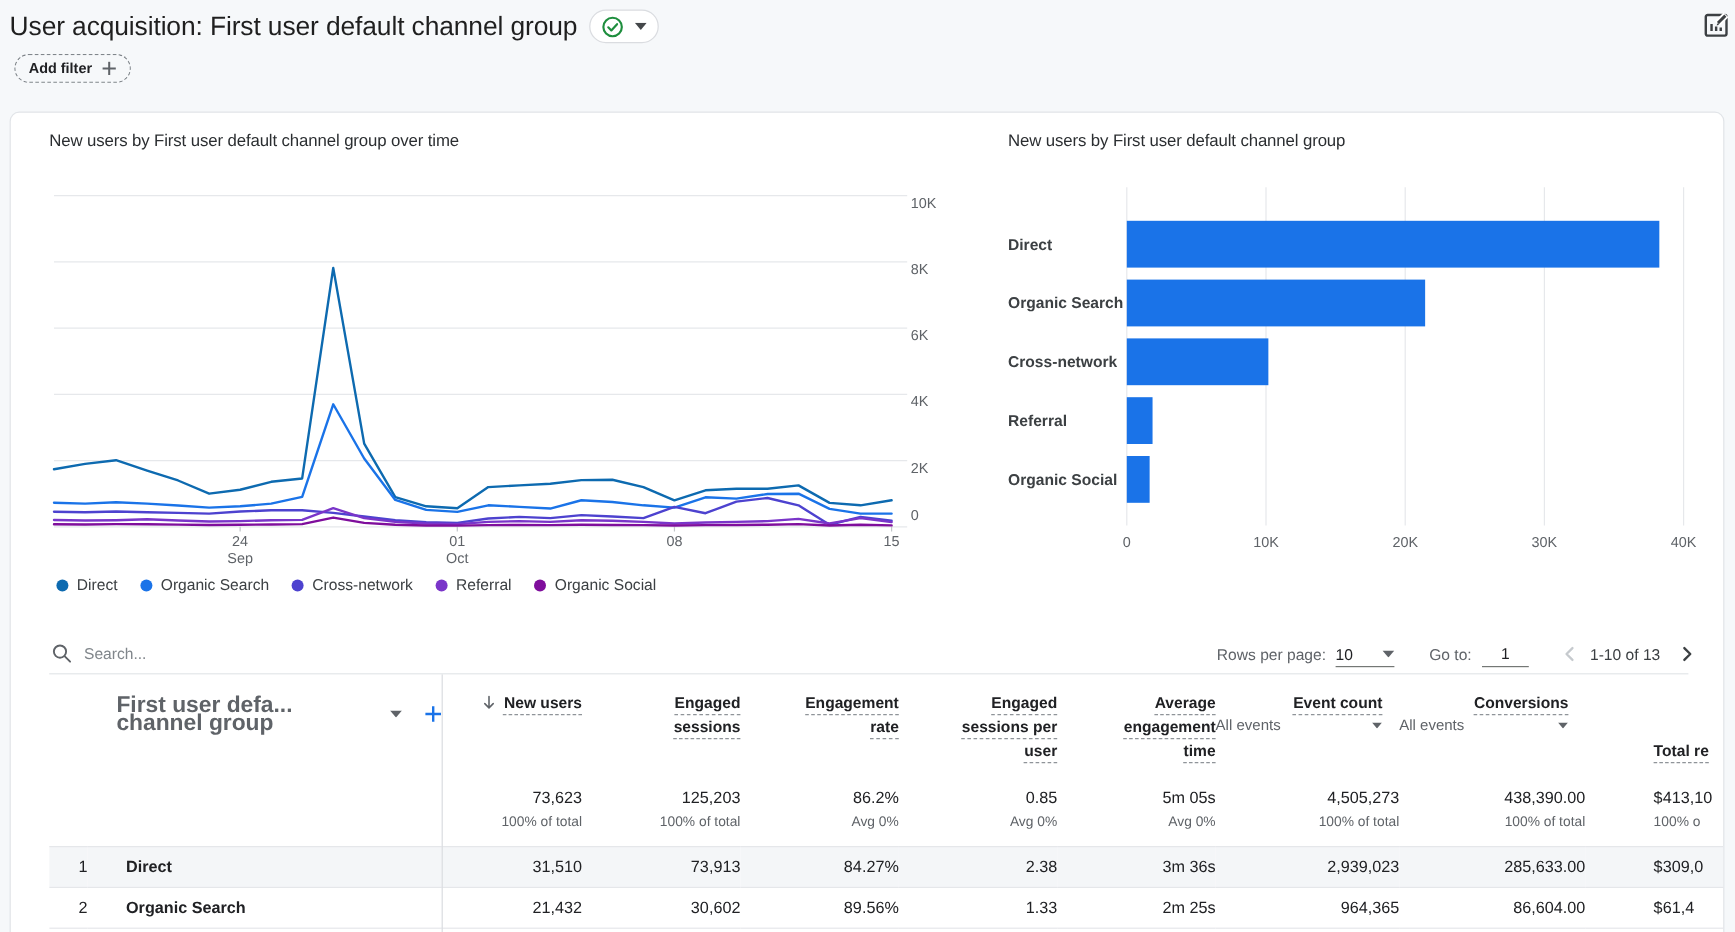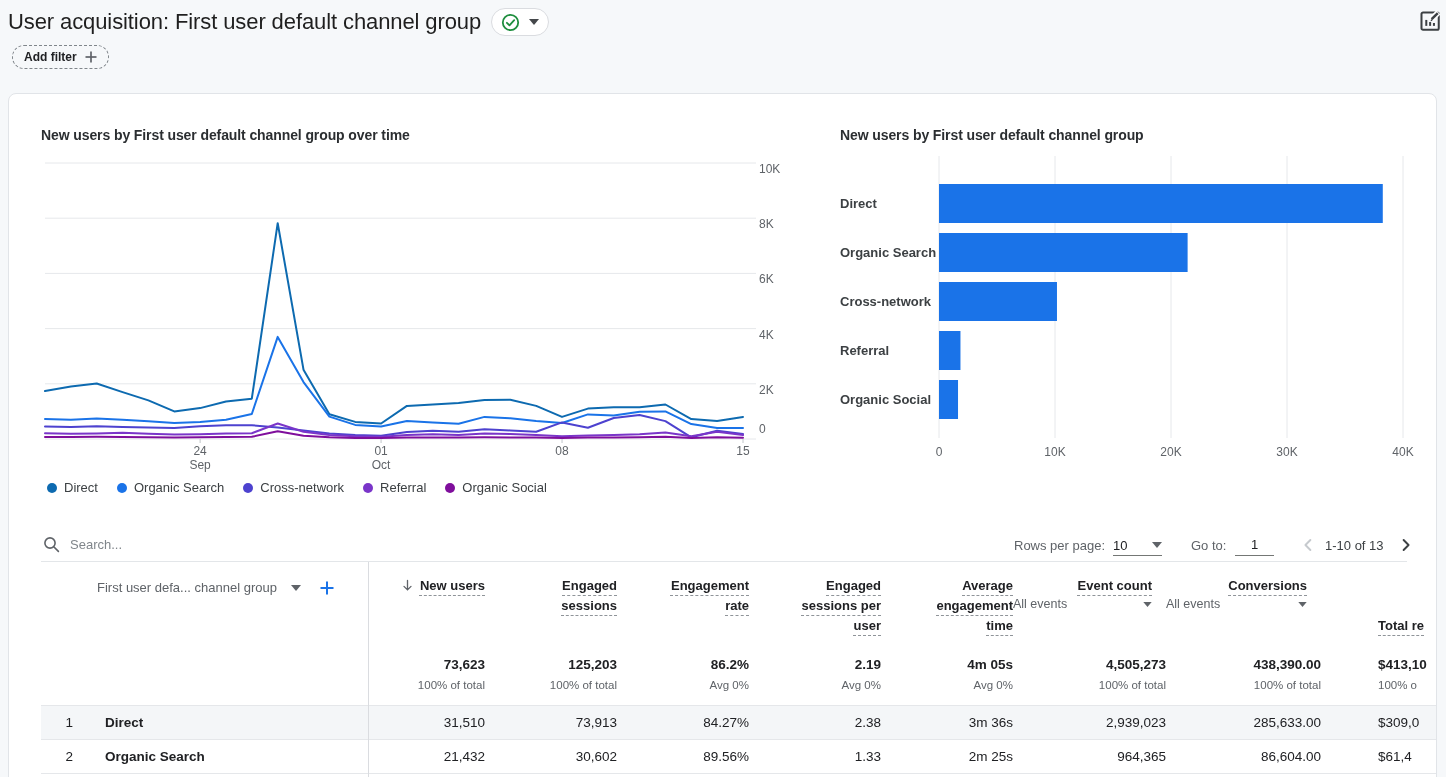--- a/index.html
+++ b/index.html
@@ -21,21 +21,21 @@
     position:absolute; left:12px; top:45px; height:24px; padding:0 11px;
     border:1px dashed #80868b; border-radius:13px; background:transparent;
     display:inline-flex; align-items:center; gap:8px;
     font-family:inherit; font-size:12px; font-weight:700; color:#202124; cursor:pointer;
   }
   
   .card {
     position:absolute; left:8px; top:93px; width:1429px; height:900px;
     background:#fff; border:1px solid #e1e4e8; border-radius:8px;
   }
-  .chart-title { position:absolute; top:33px; font-size:14px; font-weight:700; color:#2b2e31; letter-spacing:-0.1px; white-space:nowrap; }
+  .chart-title { position:absolute; top:15px; font-size:14px; font-weight:400; color:#2b2e31; letter-spacing:-0.1px; white-space:nowrap; }
   #lineTitle { left:32px; }
   #barTitle  { left:831px; }
   #lineChart { position:absolute; left:0; top:0; }
   #barChart  { position:absolute; left:822px; top:0; }
   .legend { position:absolute; left:38px; top:386px; display:flex; align-items:center; gap:19px; }
   .legend-item { display:flex; align-items:center; gap:7px; font-size:13px; color:#3c4043; }
   .legend-dot { width:10px; height:10px; border-radius:50%; flex:none; }
   
   .toolbar { position:absolute; left:0; top:435px; width:1427px; height:33px; }
   .toolbar-divider { position:absolute; left:32px; top:467px; width:1366px; height:0; border-top:1px solid #e3e6e9; }
@@ -59,28 +59,28 @@
   .tablewrap { position:absolute; left:32px; top:468px; width:1395px; height:320px; overflow:hidden; }
   table.ga { border-collapse:collapse; table-layout:fixed; width:1440px; }
   table.ga td, table.ga th { padding:0; font-weight:400; }
   thead th { vertical-align:top; height:83px; text-align:right; font-size:13px; color:#202124; }
   .h-label {
     display:inline-block; max-width:94px; line-height:20px; font-weight:700; text-align:right;
     text-decoration:underline dashed #8f9499; text-decoration-thickness:1px; text-underline-offset:4.5px; cursor:pointer;
   }
   table.ga th.dim-h { text-align:left; padding-left:56px; padding-top:18px; }
   .dim-h-inner { display:flex; align-items:center; gap:0; }
-  .dim-h-label { font-size:13px; color:#5f6368; font-weight:400; line-height:15px; }
+  .dim-h-label { font-size:19px; color:#5f6368; font-weight:700; line-height:15px; }
   table.ga th.metric { padding-top:14px; }
   th.pad14 > div, th.pad14 > span { margin-right:14px; }
   .sort-arrow { display:inline-block; vertical-align:top; margin-right:5px; margin-top:2px; }
   .filter-row { margin-top:1px; display:flex; justify-content:space-between; align-items:center; 
     font-size:12.5px; color:#5f6368; cursor:pointer; }
   tr.totals td { height:60px; vertical-align:top; text-align:right; }
-  .tot-val { padding-top:11px; font-size:13.5px; font-weight:700; color:#202124; line-height:17px; }
+  .tot-val { padding-top:11px; font-size:13.5px; font-weight:400; color:#202124; line-height:17px; }
   .tot-sub { margin-top:5px; font-size:11.5px; color:#5f6368; line-height:14px; }
   tbody tr.data-row { height:34px; }
   tbody tr.data-row td { border-top:1px solid #e5e7ea; font-size:13.5px; text-align:right; color:#202124; }
   tbody tr.last td { border-bottom:1px solid #e5e7ea; }
   tbody tr.hl { background:#f4f6f8; }
   table.ga tbody td.row-num { text-align:right; color:#202124; }
   table.ga tbody td.dim-cell { text-align:left; padding-left:32px; font-weight:700; }
   table.ga tbody td.left-col, table.ga thead th.left-col { text-align:left; padding-left:57px; }
   table.ga thead th.left-col .h-label { text-align:left;margin-top:40px; }
   .vdivider { position:absolute; left:359px; top:468px; width:0; height:320px; border-left:1px solid #dadce0; }
@@ -313,25 +313,25 @@
             </td>
             <td>
               <div class="tot-val">125,203</div>
               <div class="tot-sub">100% of total</div>
             </td>
             <td>
               <div class="tot-val">86.2%</div>
               <div class="tot-sub">Avg 0%</div>
             </td>
             <td>
-              <div class="tot-val">2.19</div>
+              <div class="tot-val">0.85</div>
               <div class="tot-sub">Avg 0%</div>
             </td>
             <td>
-              <div class="tot-val">4m 05s</div>
+              <div class="tot-val">5m 05s</div>
               <div class="tot-sub">Avg 0%</div>
             </td>
             <td>
               <div class="tot-val">4,505,273</div>
               <div class="tot-sub">100% of total</div>
             </td>
             <td>
               <div class="tot-val">438,390.00</div>
               <div class="tot-sub">100% of total</div>
             </td>

